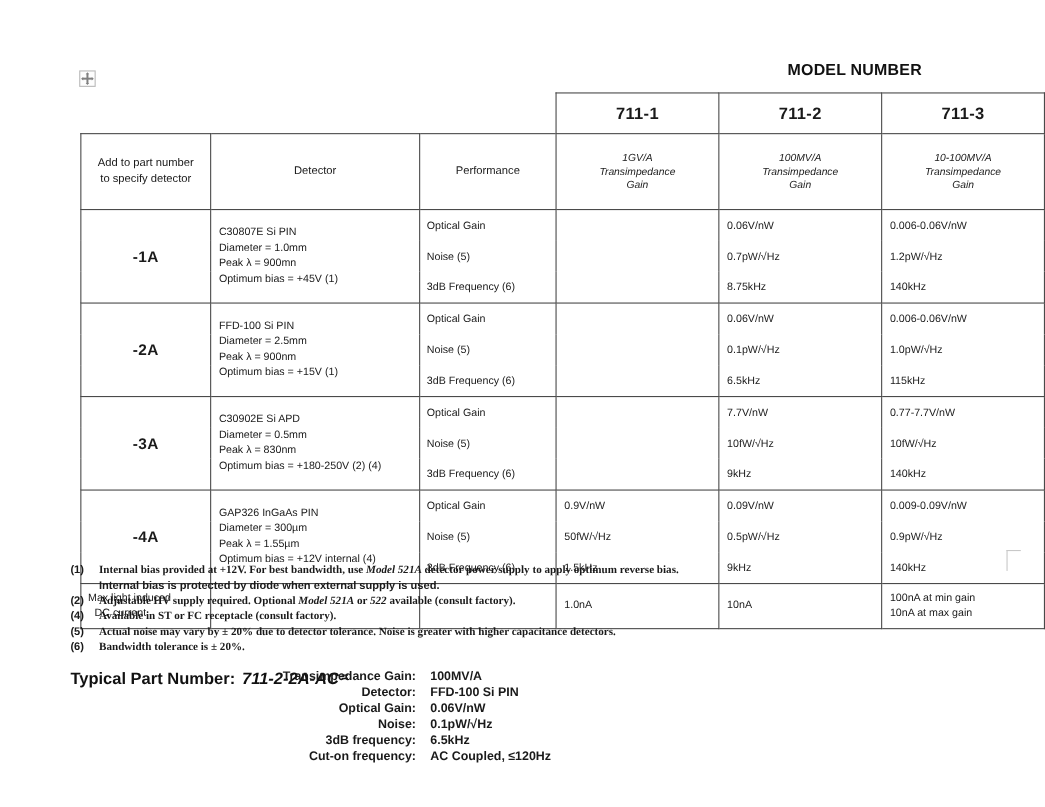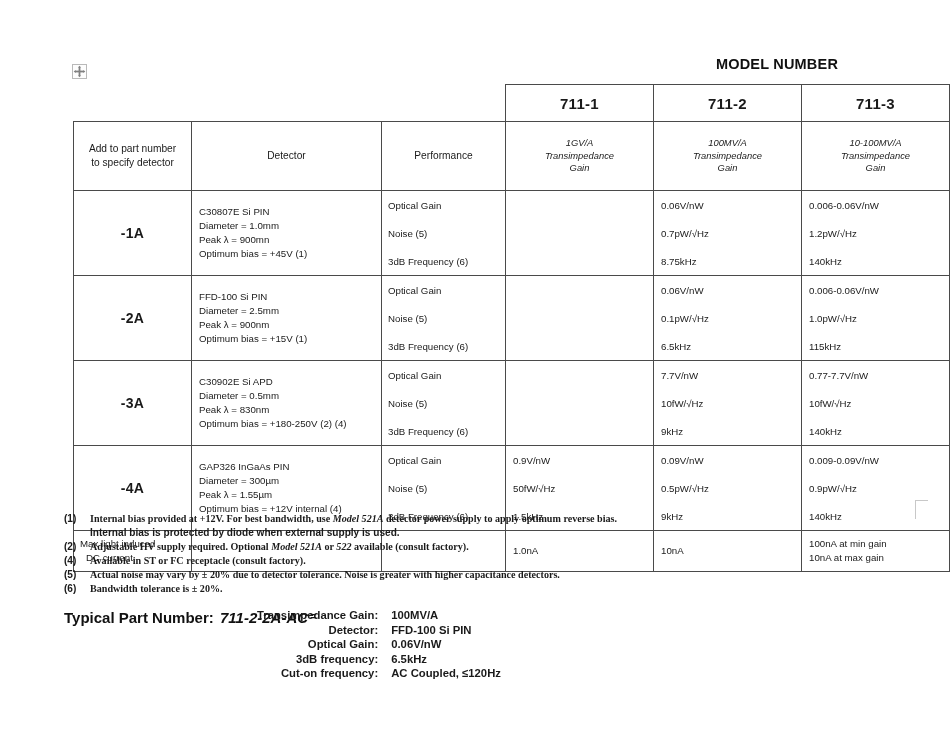--- a/index.html
+++ b/index.html
@@ -461,20 +461,24 @@
         </tr>
         <tr>
           <td class="lbl">Detector:</td>
           <td class="val">FFD-100 Si PIN</td>
         </tr>
         <tr>
           <td class="lbl">Optical Gain:</td>
           <td class="val">0.06V/nW</td>
         </tr>
         <tr>
+          <td class="lbl">Noise:</td>
+          <td class="val">0.1pW/√Hz</td>
+        </tr>
+        <tr>
           <td class="lbl">3dB frequency:</td>
           <td class="val">6.5kHz</td>
         </tr>
         <tr>
           <td class="lbl">Cut-on frequency:</td>
           <td class="val">AC Coupled, ≤120Hz</td>
         </tr>
       </tbody>
     </table>
   </div>

